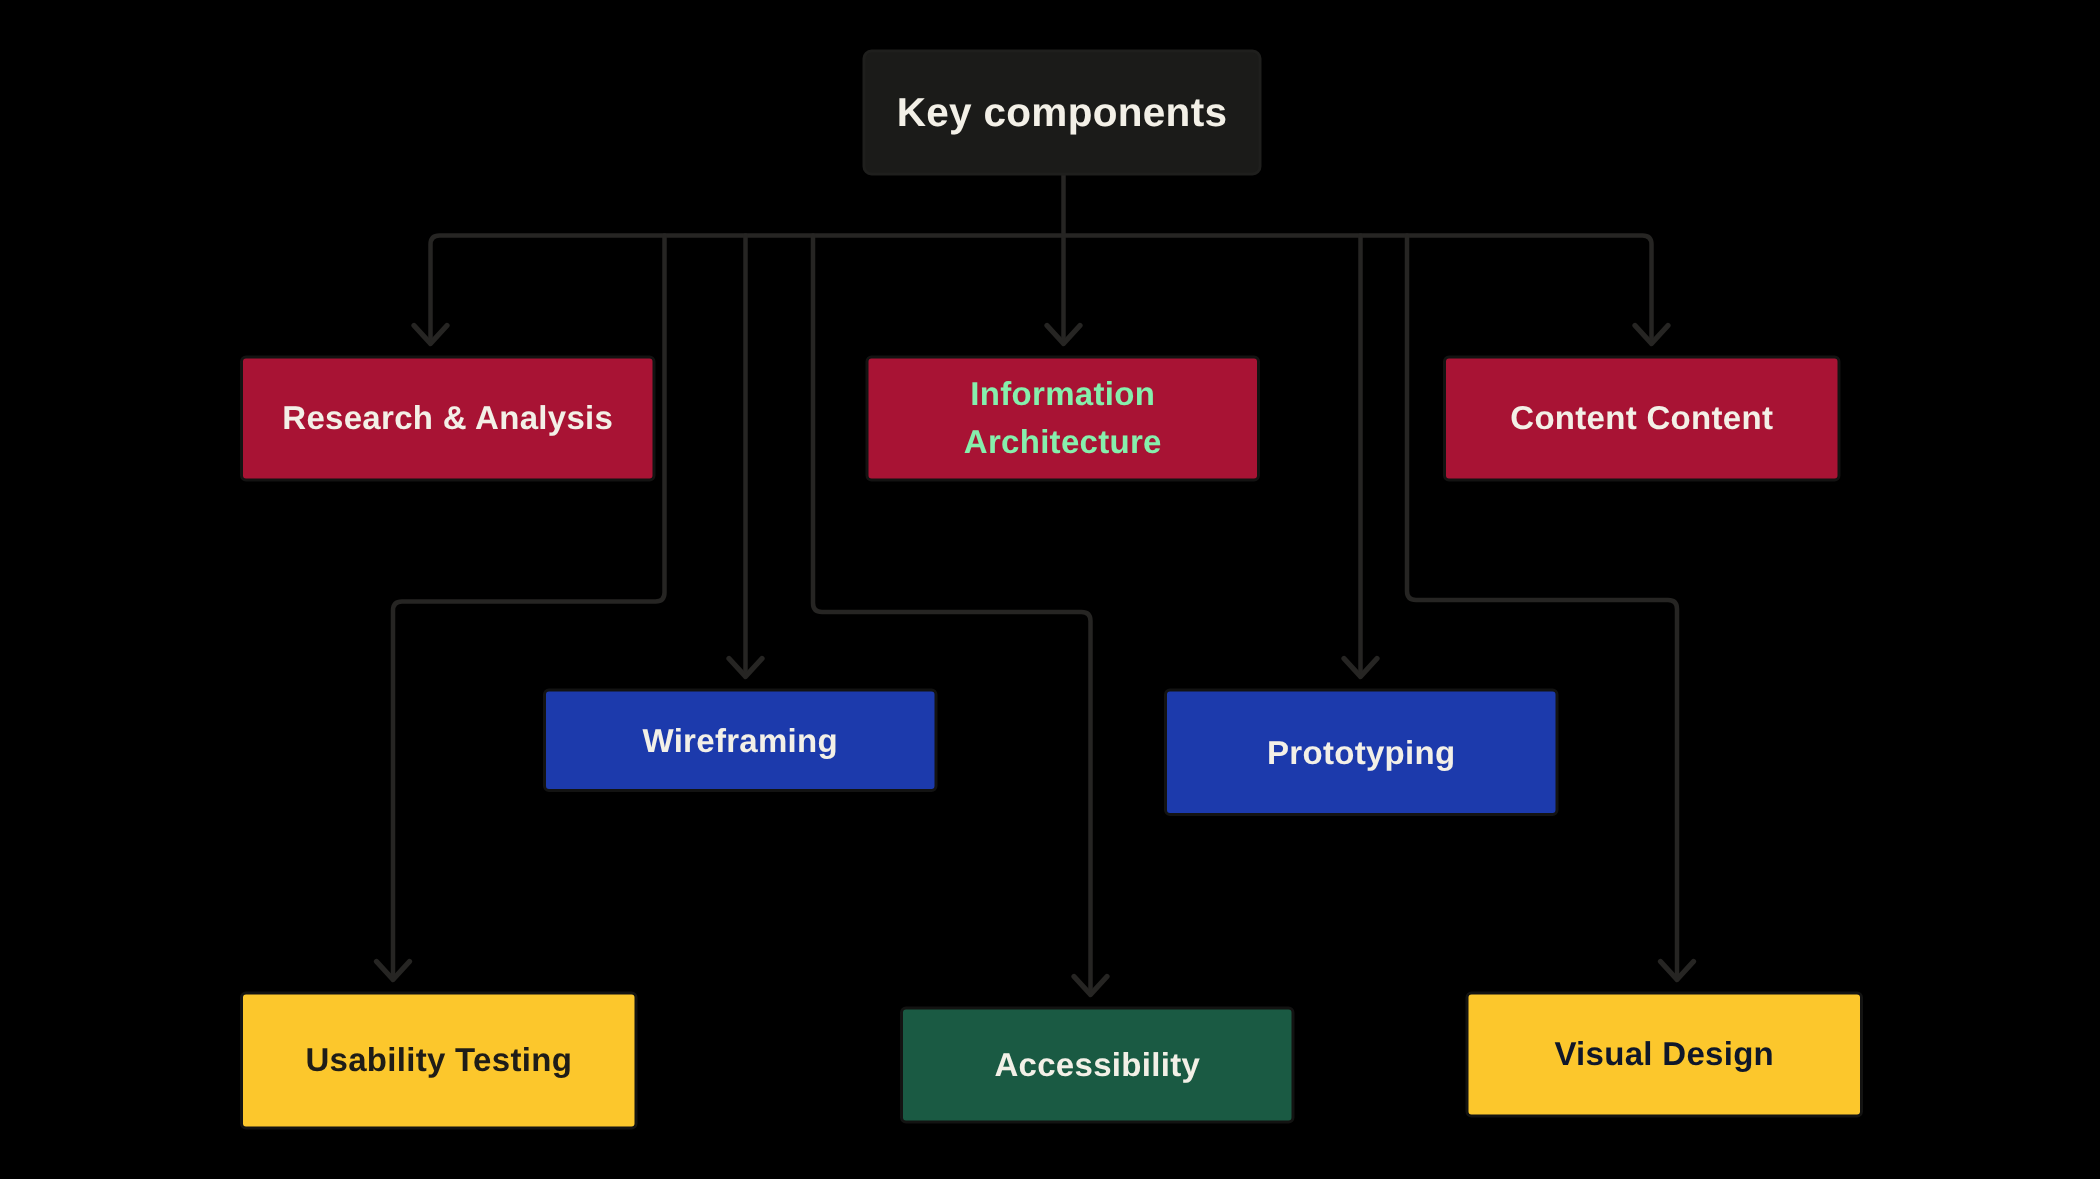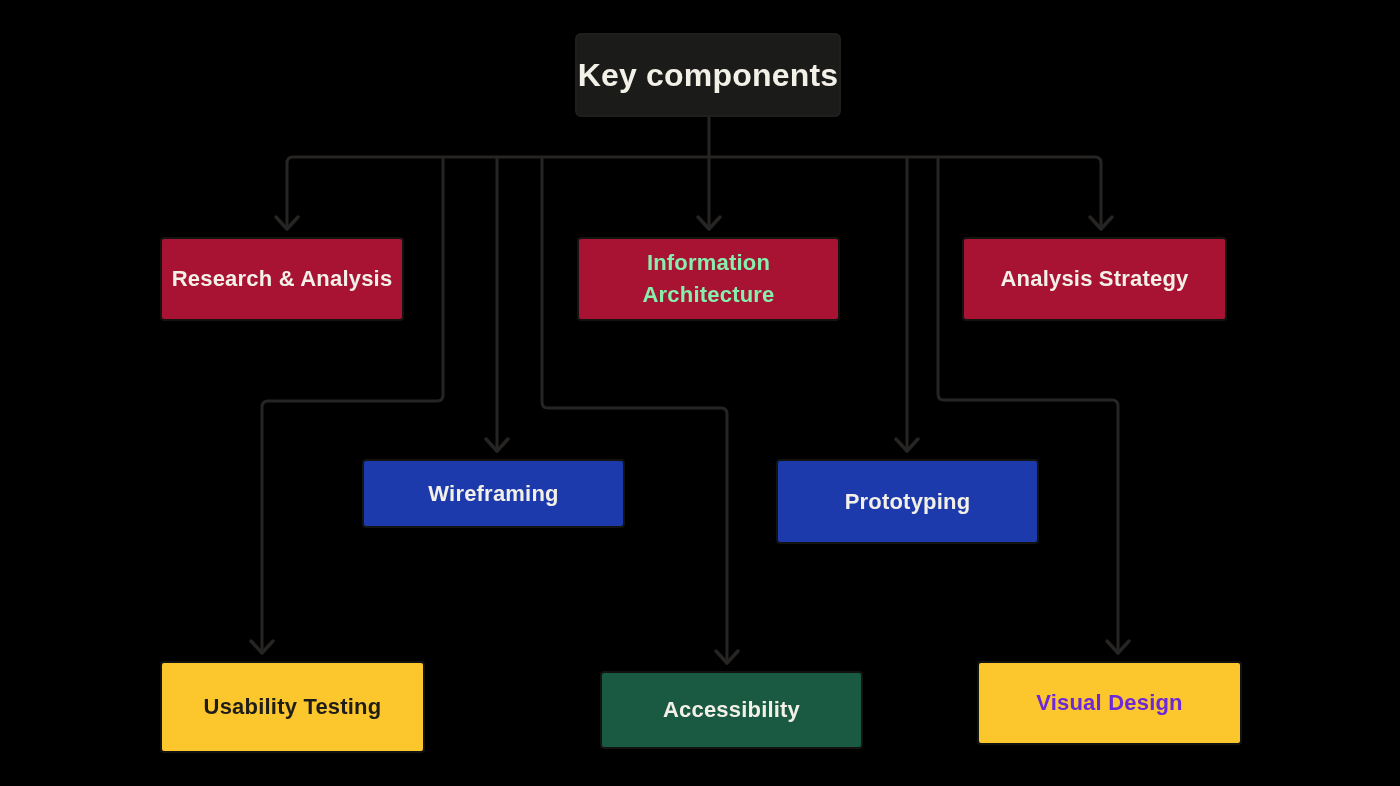--- a/index.html
+++ b/index.html
@@ -32,30 +32,30 @@
     border: 2px solid #131312;
     border-radius: 4px;
     font-weight: 700;
     font-size: 22px;
     letter-spacing: 0.2px;
   }
   .node span { white-space: nowrap; }
   .node-title {
     border-radius: 6px;
     border-color: #1f1f1d;
-    font-size: 32px;
+    font-size: 27px;
   }
   .node-info span {
     white-space: normal;
     max-width: 200px;
     line-height: 1.45;
   }
   
   .pos-key          { left: 575px; top: 33px;  width: 266px; height: 84px; }
-  .pos-research     { left: 160px; top: 237px; width: 244px; height: 84px; }
+  .pos-research     { left: 160px; top: 237px; width: 277px; height: 84px; }
   .pos-info         { left: 577px; top: 237px; width: 263px; height: 84px; }
   .pos-content      { left: 962px; top: 237px; width: 265px; height: 84px; }
   .pos-wireframing  { left: 362px; top: 459px; width: 263px; height: 69px; }
   .pos-prototyping  { left: 776px; top: 459px; width: 263px; height: 85px; }
   .pos-usability    { left: 160px; top: 661px; width: 265px; height: 92px; }
   .pos-accessibility{ left: 577px; top: 671px; width: 263px; height: 78px; }
   .pos-visual       { left: 977px; top: 661px; width: 265px; height: 84px; }
 </style>
 </head>
 <body>
@@ -92,36 +92,36 @@
 
   <div class="node pos-research" style="background: rgb(168, 19, 52); color: rgb(243, 240, 231);">
     <span>Research &amp; Analysis</span>
   </div>
 
   <div class="node node-info pos-info" style="background: rgb(168, 19, 52); color: #86efac;">
     <span>Information Architecture</span>
   </div>
 
   <div class="node pos-content" style="background: rgb(168, 19, 52); color: rgb(243, 240, 231);">
-    <span>Analysis Strategy</span>
+    <span>Content Content</span>
   </div>
 
   <div class="node pos-wireframing" style="background: rgb(28, 58, 172); color: rgb(243, 240, 231);">
     <span>Wireframing</span>
   </div>
 
   <div class="node pos-prototyping" style="background: rgb(28, 58, 172); color: rgb(243, 240, 231);">
     <span>Prototyping</span>
   </div>
 
   <div class="node pos-usability" style="background: rgb(252, 199, 44); color: rgb(31, 29, 24);">
     <span>Usability Testing</span>
   </div>
 
   <div class="node pos-accessibility" style="background: rgb(26, 90, 67); color: rgb(243, 240, 231); margin-left: 23px;">
     <span>Accessibility</span>
   </div>
 
-  <div class="node pos-visual" style="background: rgb(252, 199, 44); color: #6d28d9;">
+  <div class="node pos-visual" style="background: rgb(252, 199, 44); color: #0f172a;">
     <span>Visual Design</span>
   </div>
 
 </div>
 
 </body></html>

